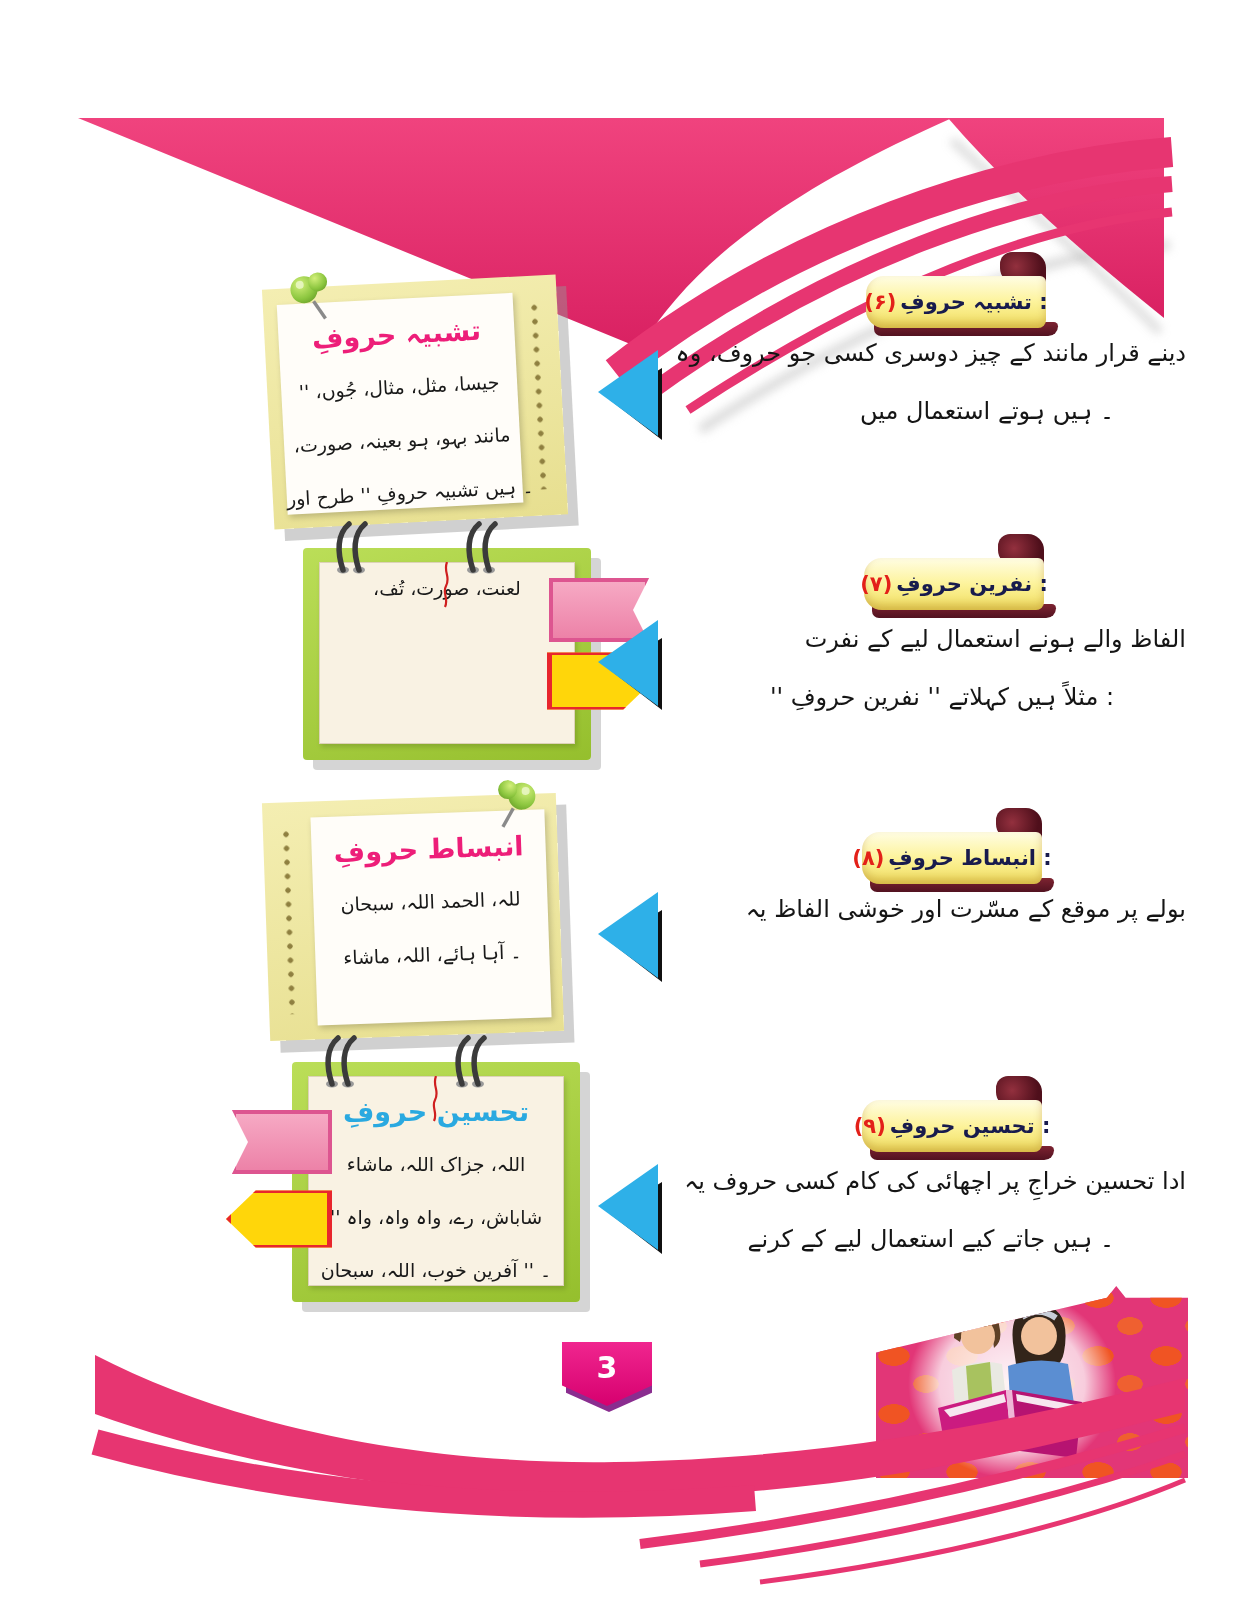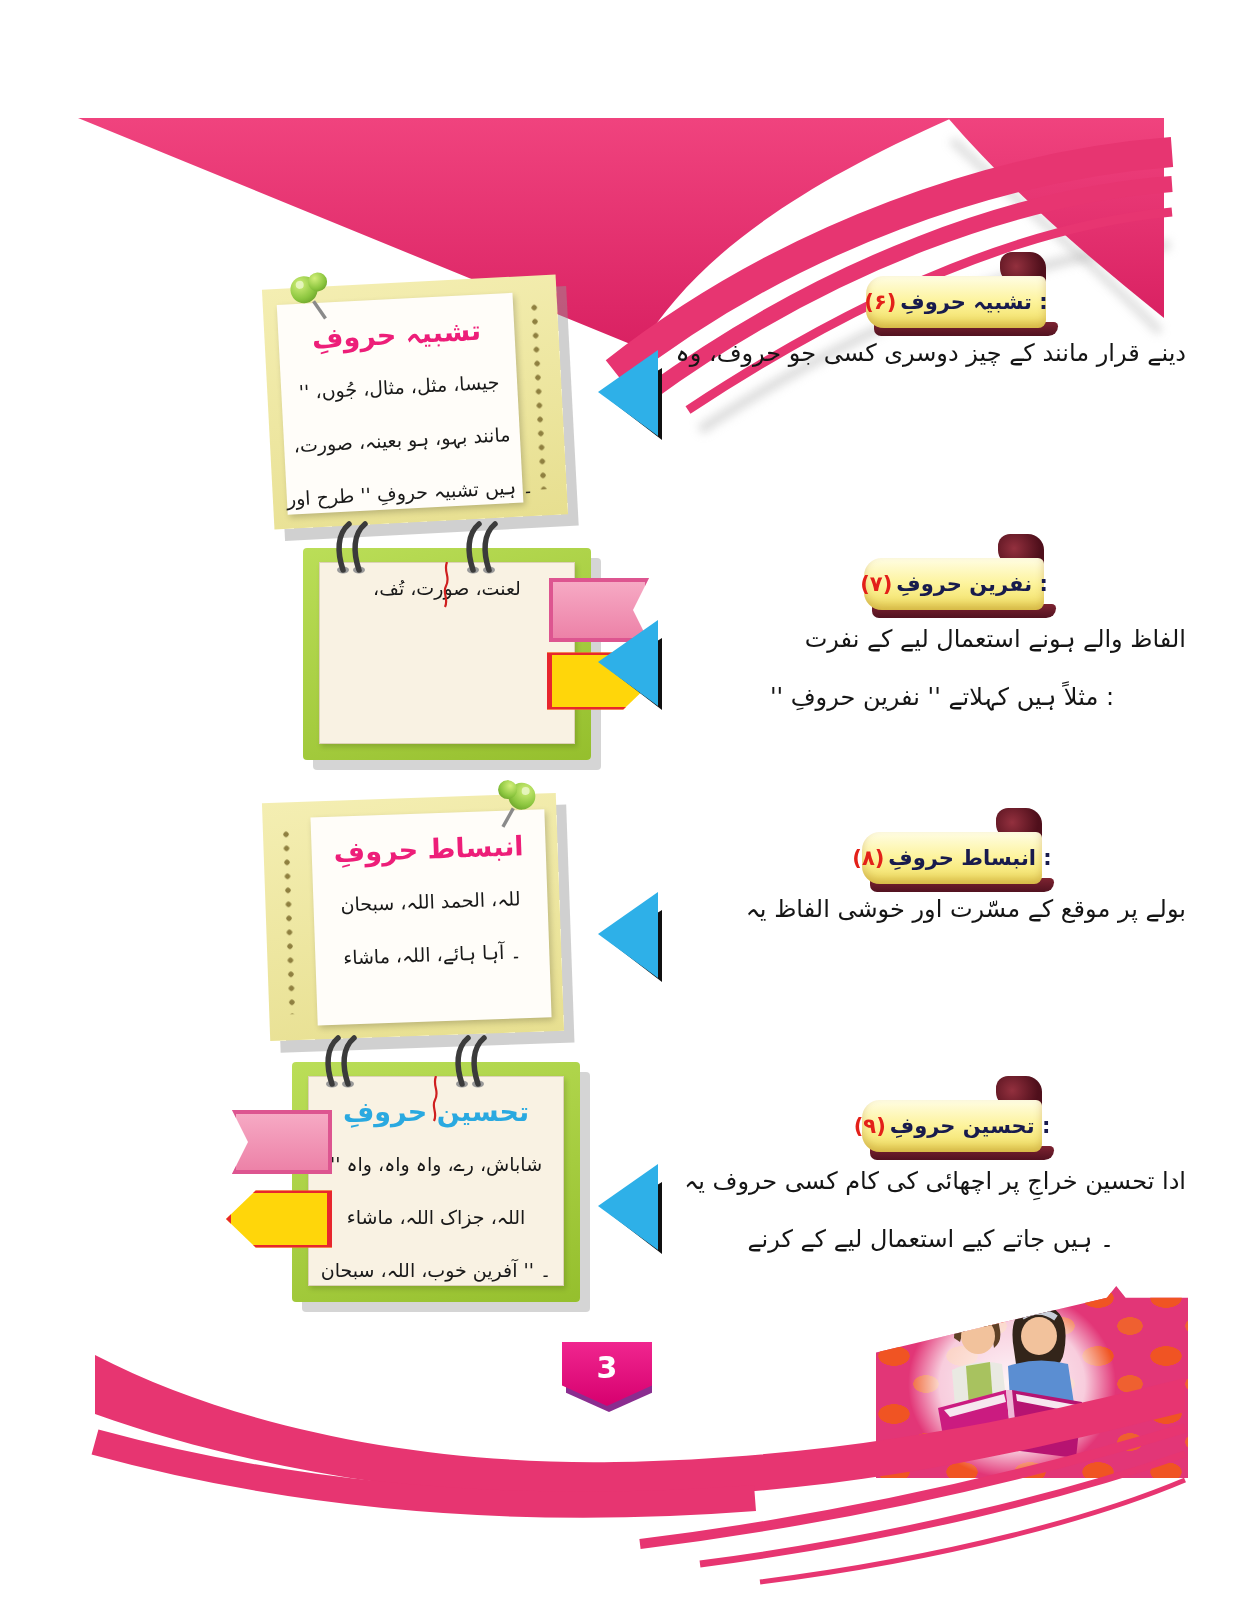--- a/index.html
+++ b/index.html
@@ -121,20 +121,21 @@
   <div class="banner" style="left:866px;top:276px;">
     <div class="curl"></div>
     <div class="bar"></div>
     <div class="face">
       <span class="num">(۶)</span>
       <span class="ttl"><span dir="rtl" style="unicode-bidi: isolate;">حروفِ</span> <span dir="rtl" style="unicode-bidi: isolate;">تشبیہ</span> <span dir="rtl" style="unicode-bidi: isolate;">:</span></span>
     </div>
   </div>
   <div class="para" style="top:324px;">
     <div class="ln l1"><span dir="rtl" style="unicode-bidi: isolate;">وہ</span> <span dir="rtl" style="unicode-bidi: isolate;">حروف،</span> <span dir="rtl" style="unicode-bidi: isolate;">جو</span> <span dir="rtl" style="unicode-bidi: isolate;">کسی</span> <span dir="rtl" style="unicode-bidi: isolate;">دوسری</span> <span dir="rtl" style="unicode-bidi: isolate;">چیز</span> <span dir="rtl" style="unicode-bidi: isolate;">کے</span> <span dir="rtl" style="unicode-bidi: isolate;">مانند</span> <span dir="rtl" style="unicode-bidi: isolate;">قرار</span> <span dir="rtl" style="unicode-bidi: isolate;">دینے</span></div>
+    <div class="ln l2"><span dir="rtl" style="unicode-bidi: isolate;">میں</span> <span dir="rtl" style="unicode-bidi: isolate;">استعمال</span> <span dir="rtl" style="unicode-bidi: isolate;">ہوتے</span> <span dir="rtl" style="unicode-bidi: isolate;">ہیں</span> <span dir="rtl" style="unicode-bidi: isolate;">۔</span></div>
   </div>
   <svg class="arrow" style="left:590px;top:344px;" viewBox="0 0 74 96">
     <polygon points="72,24 20,56 72,96" fill="#101010"></polygon>
     <polygon points="68,6 8,48 68,92" fill="#2eb0e8"></polygon>
   </svg>
   <div class="noteA pR" style="left:268px;top:282px;width:294px;height:240px;transform:rotate(-3deg);">
     <div class="back"></div>
     <div class="paper">
       <div class="nTitle pink"><span dir="rtl" style="unicode-bidi: isolate;">حروفِ</span> <span dir="rtl" style="unicode-bidi: isolate;">تشبیہ</span></div>
       <div class="nLine"><span dir="rtl" style="unicode-bidi: isolate;">''</span> <span dir="rtl" style="unicode-bidi: isolate;">جُوں،</span> <span dir="rtl" style="unicode-bidi: isolate;">مثال،</span> <span dir="rtl" style="unicode-bidi: isolate;">مثل،</span> <span dir="rtl" style="unicode-bidi: isolate;">جیسا،</span></div>
@@ -265,22 +266,22 @@
       <ellipse cx="12" cy="50" rx="6" ry="3.4" fill="#9a9a9a"></ellipse>
         <ellipse cx="28" cy="50" rx="6" ry="3.4" fill="#9a9a9a"></ellipse>
       <path d="M12,50 C6,32 6,14 18,4" stroke="#3b3b3b" stroke-width="5.5" fill="none" stroke-linecap="round"></path>
       <path d="M28,50 C22,32 22,14 34,4" stroke="#3b3b3b" stroke-width="5.5" fill="none" stroke-linecap="round"></path>
     </svg>
     <div class="paper">
       <svg class="crack" width="30" height="46" viewBox="0 0 30 46">
         <path d="M15,0 C11,10 19,15 14,24 C10,31 17,37 13,45" stroke="#cf1f1f" stroke-width="2.2" fill="none"></path>
       </svg>
       <div class="nTitle blue"><span dir="rtl" style="unicode-bidi: isolate;">حروفِ</span> <span dir="rtl" style="unicode-bidi: isolate;">تحسین</span></div>
+      <div class="nLine"><span dir="rtl" style="unicode-bidi: isolate;">ماشاء</span> <span dir="rtl" style="unicode-bidi: isolate;">اللہ،</span> <span dir="rtl" style="unicode-bidi: isolate;">جزاک</span> <span dir="rtl" style="unicode-bidi: isolate;">اللہ،</span></div>
       <div class="nLine"><span dir="rtl" style="unicode-bidi: isolate;">''</span> <span dir="rtl" style="unicode-bidi: isolate;">واہ</span> <span dir="rtl" style="unicode-bidi: isolate;">واہ،</span> <span dir="rtl" style="unicode-bidi: isolate;">واہ</span> <span dir="rtl" style="unicode-bidi: isolate;">رے،</span> <span dir="rtl" style="unicode-bidi: isolate;">شاباش،</span></div>
-      <div class="nLine"><span dir="rtl" style="unicode-bidi: isolate;">ماشاء</span> <span dir="rtl" style="unicode-bidi: isolate;">اللہ،</span> <span dir="rtl" style="unicode-bidi: isolate;">جزاک</span> <span dir="rtl" style="unicode-bidi: isolate;">اللہ،</span></div>
       <div class="nLine"><span dir="rtl" style="unicode-bidi: isolate;">سبحان</span> <span dir="rtl" style="unicode-bidi: isolate;">اللہ،</span> <span dir="rtl" style="unicode-bidi: isolate;">خوب،</span> <span dir="rtl" style="unicode-bidi: isolate;">آفرین</span> <span dir="rtl" style="unicode-bidi: isolate;">''</span> <span dir="rtl" style="unicode-bidi: isolate;">۔</span></div>
     </div>
   </div>
 
   <div class="dots">
     <svg class="kids" width="240" height="192" viewBox="0 0 240 192">
       <defs>
         <radialGradient id="kg" cx="0.5" cy="0.5" r="0.5">
           <stop offset="0" stop-color="#ffffff" stop-opacity="0.95"></stop>
           <stop offset="0.7" stop-color="#ffffff" stop-opacity="0.75"></stop>

